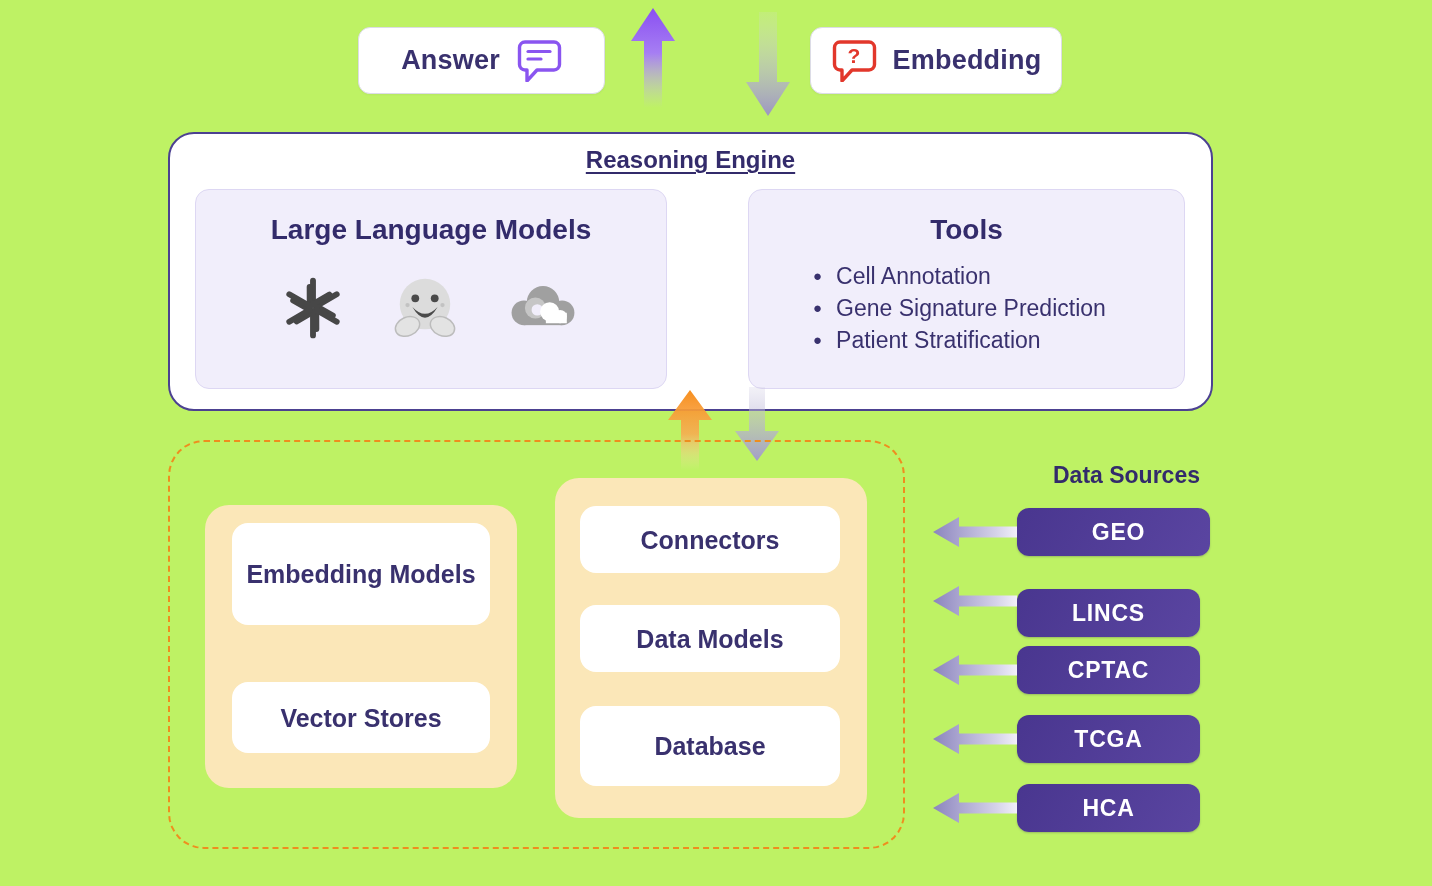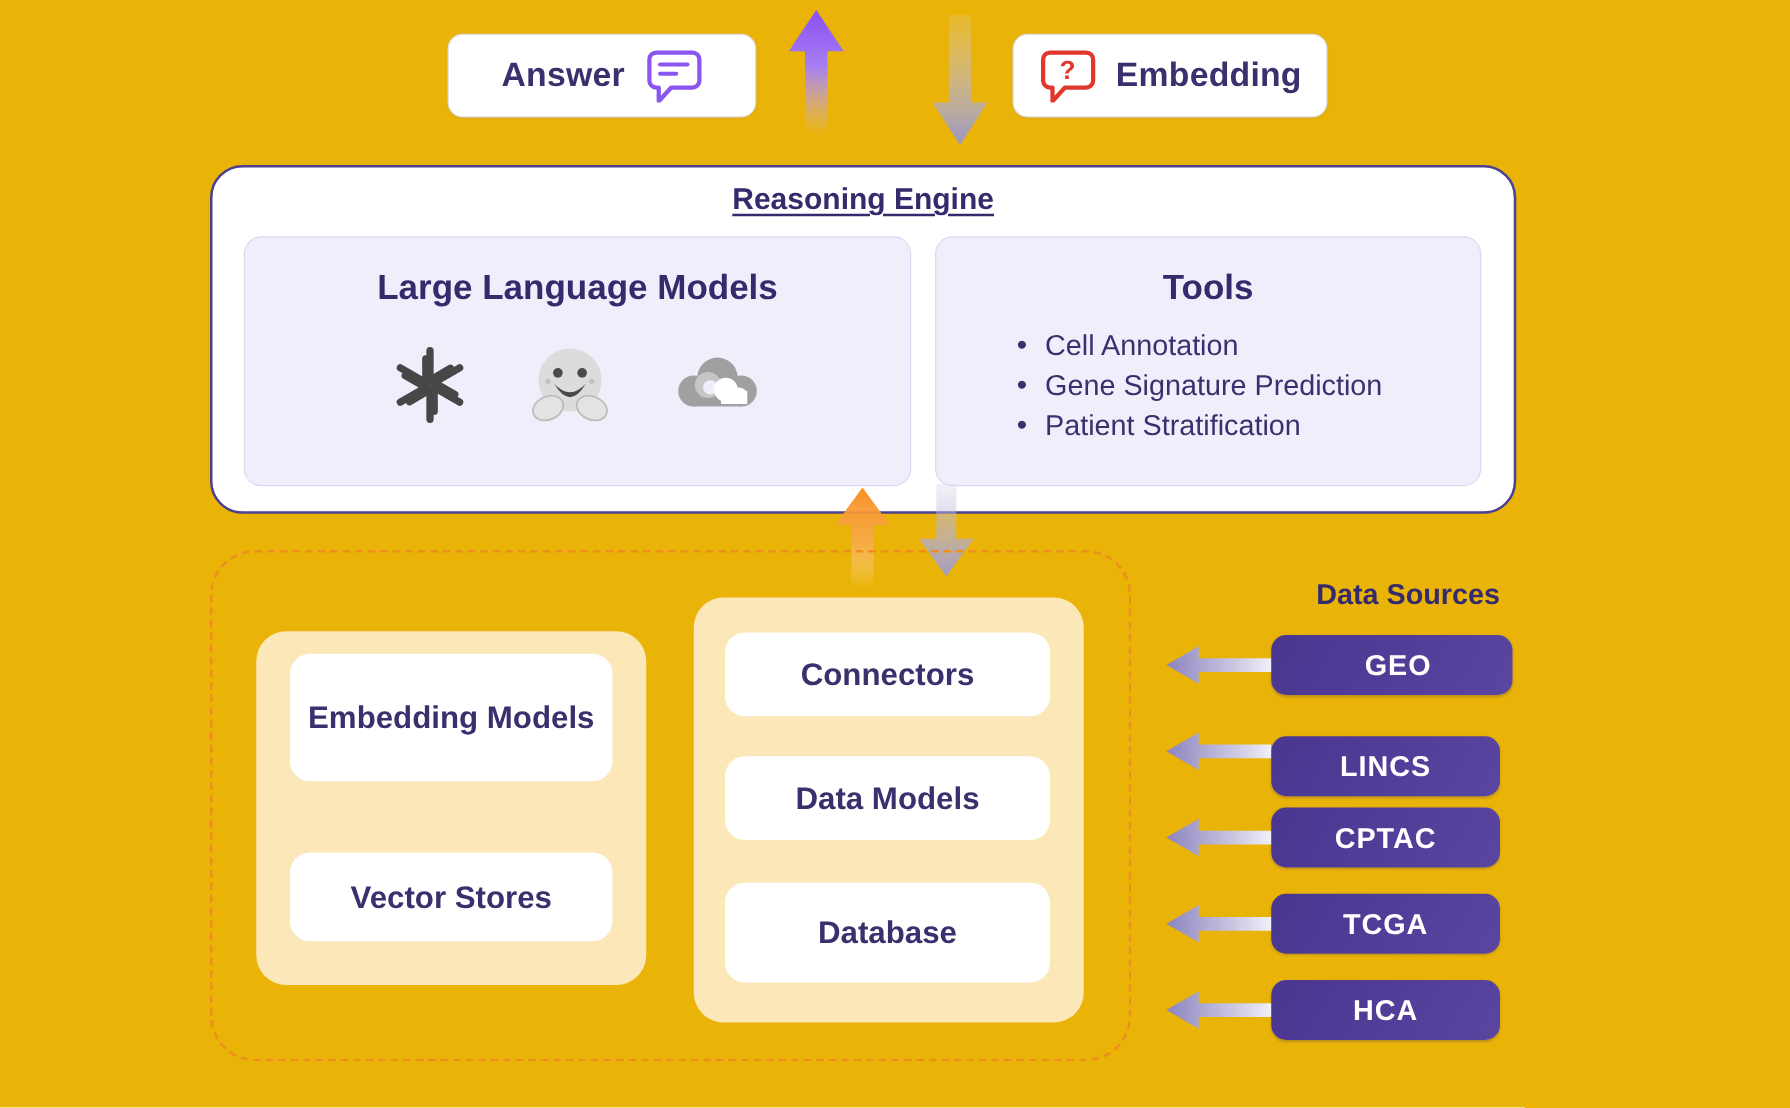--- a/index.html
+++ b/index.html
@@ -1,17 +1,17 @@
 <!DOCTYPE html>
 <html><head>
 <meta charset="utf-8">
 <style>
   html,body{margin:0;padding:0;background:#ffffff;}
   .canvas{
-    position:relative;width:1432px;height:886px;background:#eab308;overflow:hidden;
+    position:relative;width:1432px;height:886px;background:#bef264;overflow:hidden;
     font-family:"Liberation Sans", sans-serif;color:#39316e;
   }
   .abs{position:absolute;}
   
   .io-box{
     position:absolute;height:67px;background:#fff;border:1.5px solid #dcdce6;border-radius:12px;
     display:flex;align-items:center;justify-content:center;gap:16px;box-sizing:border-box;
     box-shadow:0 1px 2px rgba(40,35,90,.05);
   }
   .io-label{font-size:27px;font-weight:bold;color:#39316e;letter-spacing:.2px;}
@@ -114,21 +114,21 @@
     <svg width="46" height="43" viewBox="0 0 46 43">
       <path d="M9 3 h29 a5.5 5.5 0 0 1 5.5 5.5 v17 a5.5 5.5 0 0 1 -5.5 5.5 H21 l-10 11 v-11 h-2 a5.5 5.5 0 0 1 -5.5 -5.5 v-17 A5.5 5.5 0 0 1 9 3 Z" fill="none" stroke="#e2372b" stroke-width="3.4" stroke-linejoin="round"></path>
       <text x="23" y="24" text-anchor="middle" font-size="21" font-weight="bold" fill="#e2372b" font-family="Liberation Sans, sans-serif">?</text>
     </svg>
     <span class="io-label">Embedding</span>
   </div>
 
   <div class="re-box">
     <div class="re-title">Reasoning Engine</div>
 
-    <div class="sub-box" style="left:25px;width:534px;">
+    <div class="sub-box" style="left:25px;width:472px;">
       <div class="sub-title">Large Language Models</div>
       <div class="logos-row">
 
         <svg width="68" height="68" viewBox="-36 -36 72 72">
           <g fill="none" stroke="#474747" stroke-width="6.2" stroke-linecap="round" stroke-linejoin="round">
             <path d="M0 -29 V-4 L21 8"></path>
             <path d="M0 -29 V-4 L21 8" transform="rotate(60)"></path>
             <path d="M0 -29 V-4 L21 8" transform="rotate(120)"></path>
             <path d="M0 -29 V-4 L21 8" transform="rotate(180)"></path>
             <path d="M0 -29 V-4 L21 8" transform="rotate(240)"></path>

